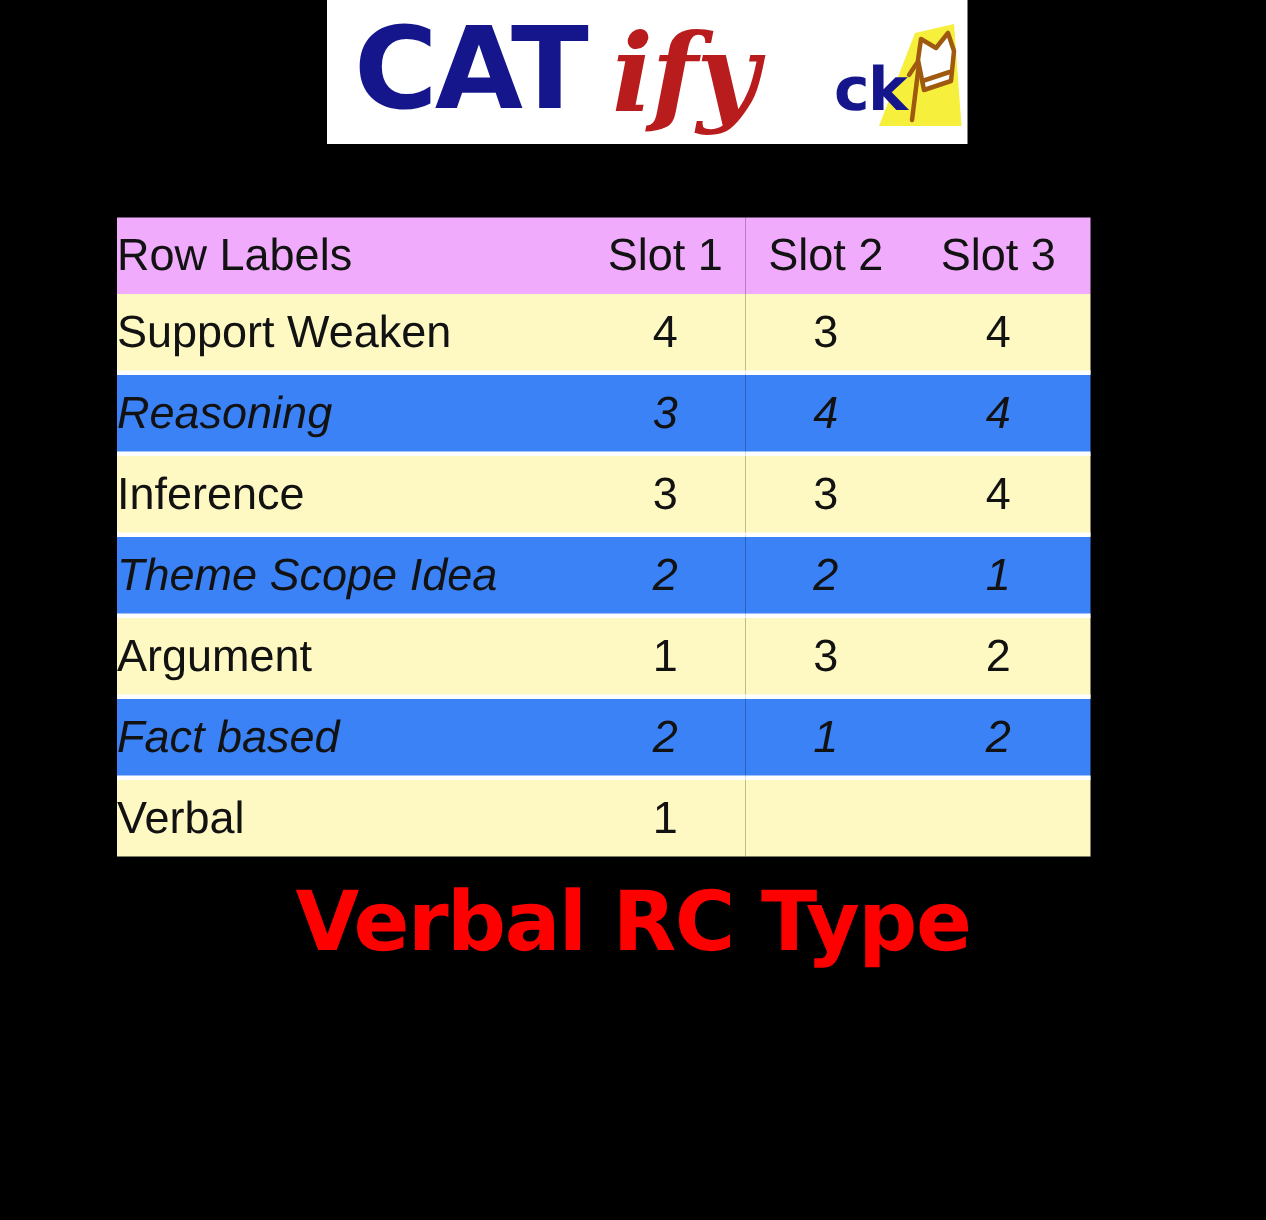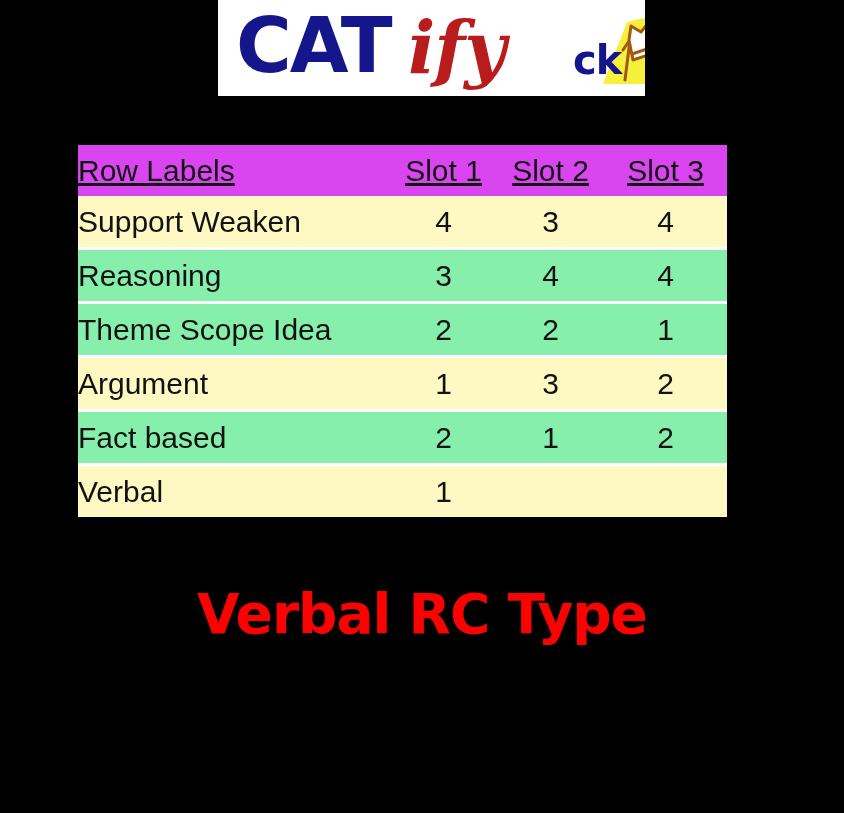--- a/index.html
+++ b/index.html
@@ -57,21 +57,20 @@
     letter-spacing: -1px;
     color: #b91c1c;
     white-space: nowrap;
   }
   #logo-ck-group {
     position: absolute;
     left: 338px;
     top: 14px;
     width: 86px;
     height: 84px;
-    margin-left: 17px;
   }
   #logo-ck-mark {
     position: absolute;
     left: 0px;
     top: 26px;
     font-family: "DejaVu Sans", sans-serif;
     font-weight: bold;
     font-size: 40px;
     line-height: 40px;
     letter-spacing: -1px;
@@ -104,38 +103,37 @@
     font-weight: normal;
     font-size: 30px;
     color: #121212;
     font-family: "Liberation Sans", sans-serif;
   }
   .col-label { width: 312px; }
   .col-slot  { width: 107px; }
   .col-slot3 { width: 123px; }
 
   thead th {
-    background: #d946ef;
+    background: #f0abfc;
     font-size: 30px;
     color: #0b0b0b;
-    text-decoration: underline;
   }
   thead th.hcell-label {
     text-align: left;
     padding-left: 8px;
     border-right: 3px solid #ffffff;
   }
   thead th.hcell-slot {
     text-align: center;
     border-right: 3px solid #ffffff;
   }
   thead th.hcell-slot:last-child { border-right: none; }
 
   tbody tr.row-dark td  { background: #fef9c3; }
-  tbody tr.row-light td { background: #86efac; }
+  tbody tr.row-light td { background: #3b82f6; font-style: italic; }
 
   tbody td.cell-label {
     text-align: left;
     padding-left: 8px;
     border-right: 3px solid #ffffff;
   }
   tbody td.cell-value {
     text-align: center;
     border-right: 3px solid #ffffff;
   }
@@ -201,20 +199,26 @@
       <td class="cell-value">4</td>
       <td class="cell-value">3</td>
       <td class="cell-value">4</td>
     </tr>
     <tr class="row-light">
       <td class="cell-label">Reasoning</td>
       <td class="cell-value">3</td>
       <td class="cell-value">4</td>
       <td class="cell-value">4</td>
     </tr>
+    <tr class="row-dark">
+      <td class="cell-label">Inference</td>
+      <td class="cell-value">3</td>
+      <td class="cell-value">3</td>
+      <td class="cell-value">4</td>
+    </tr>
     <tr class="row-light">
       <td class="cell-label">Theme Scope Idea</td>
       <td class="cell-value">2</td>
       <td class="cell-value">2</td>
       <td class="cell-value">1</td>
     </tr>
     <tr class="row-dark">
       <td class="cell-label">Argument</td>
       <td class="cell-value">1</td>
       <td class="cell-value">3</td>

